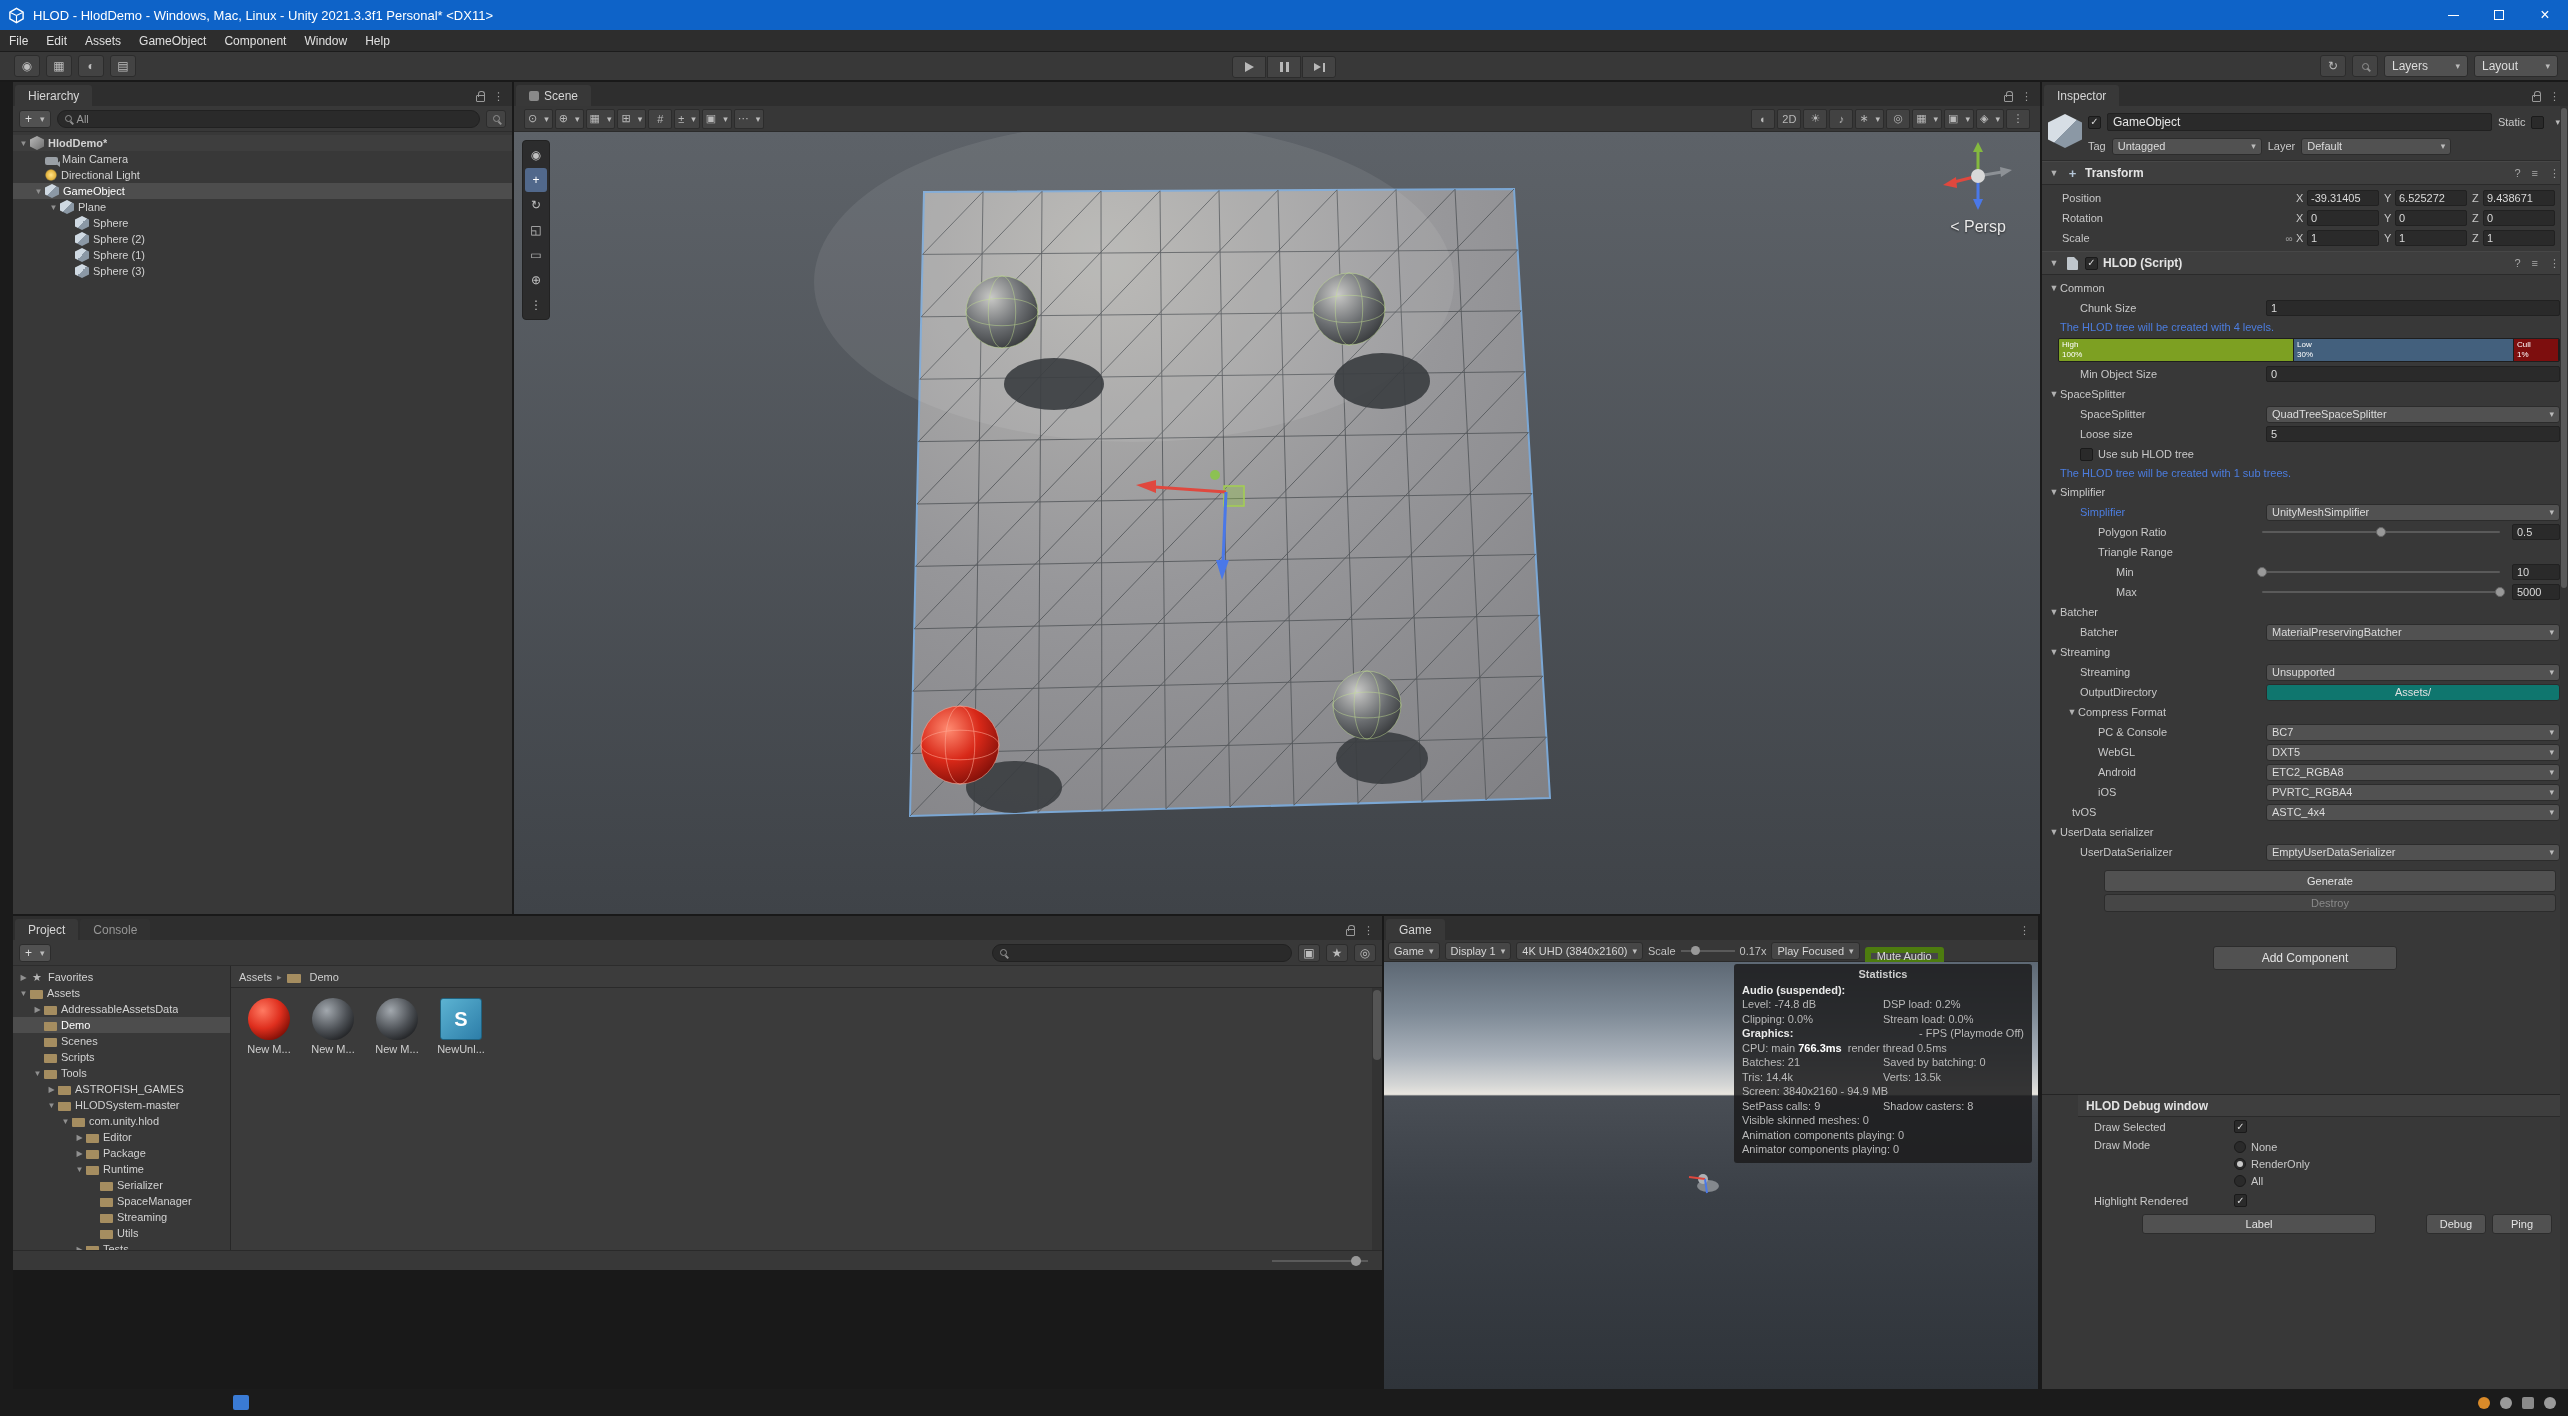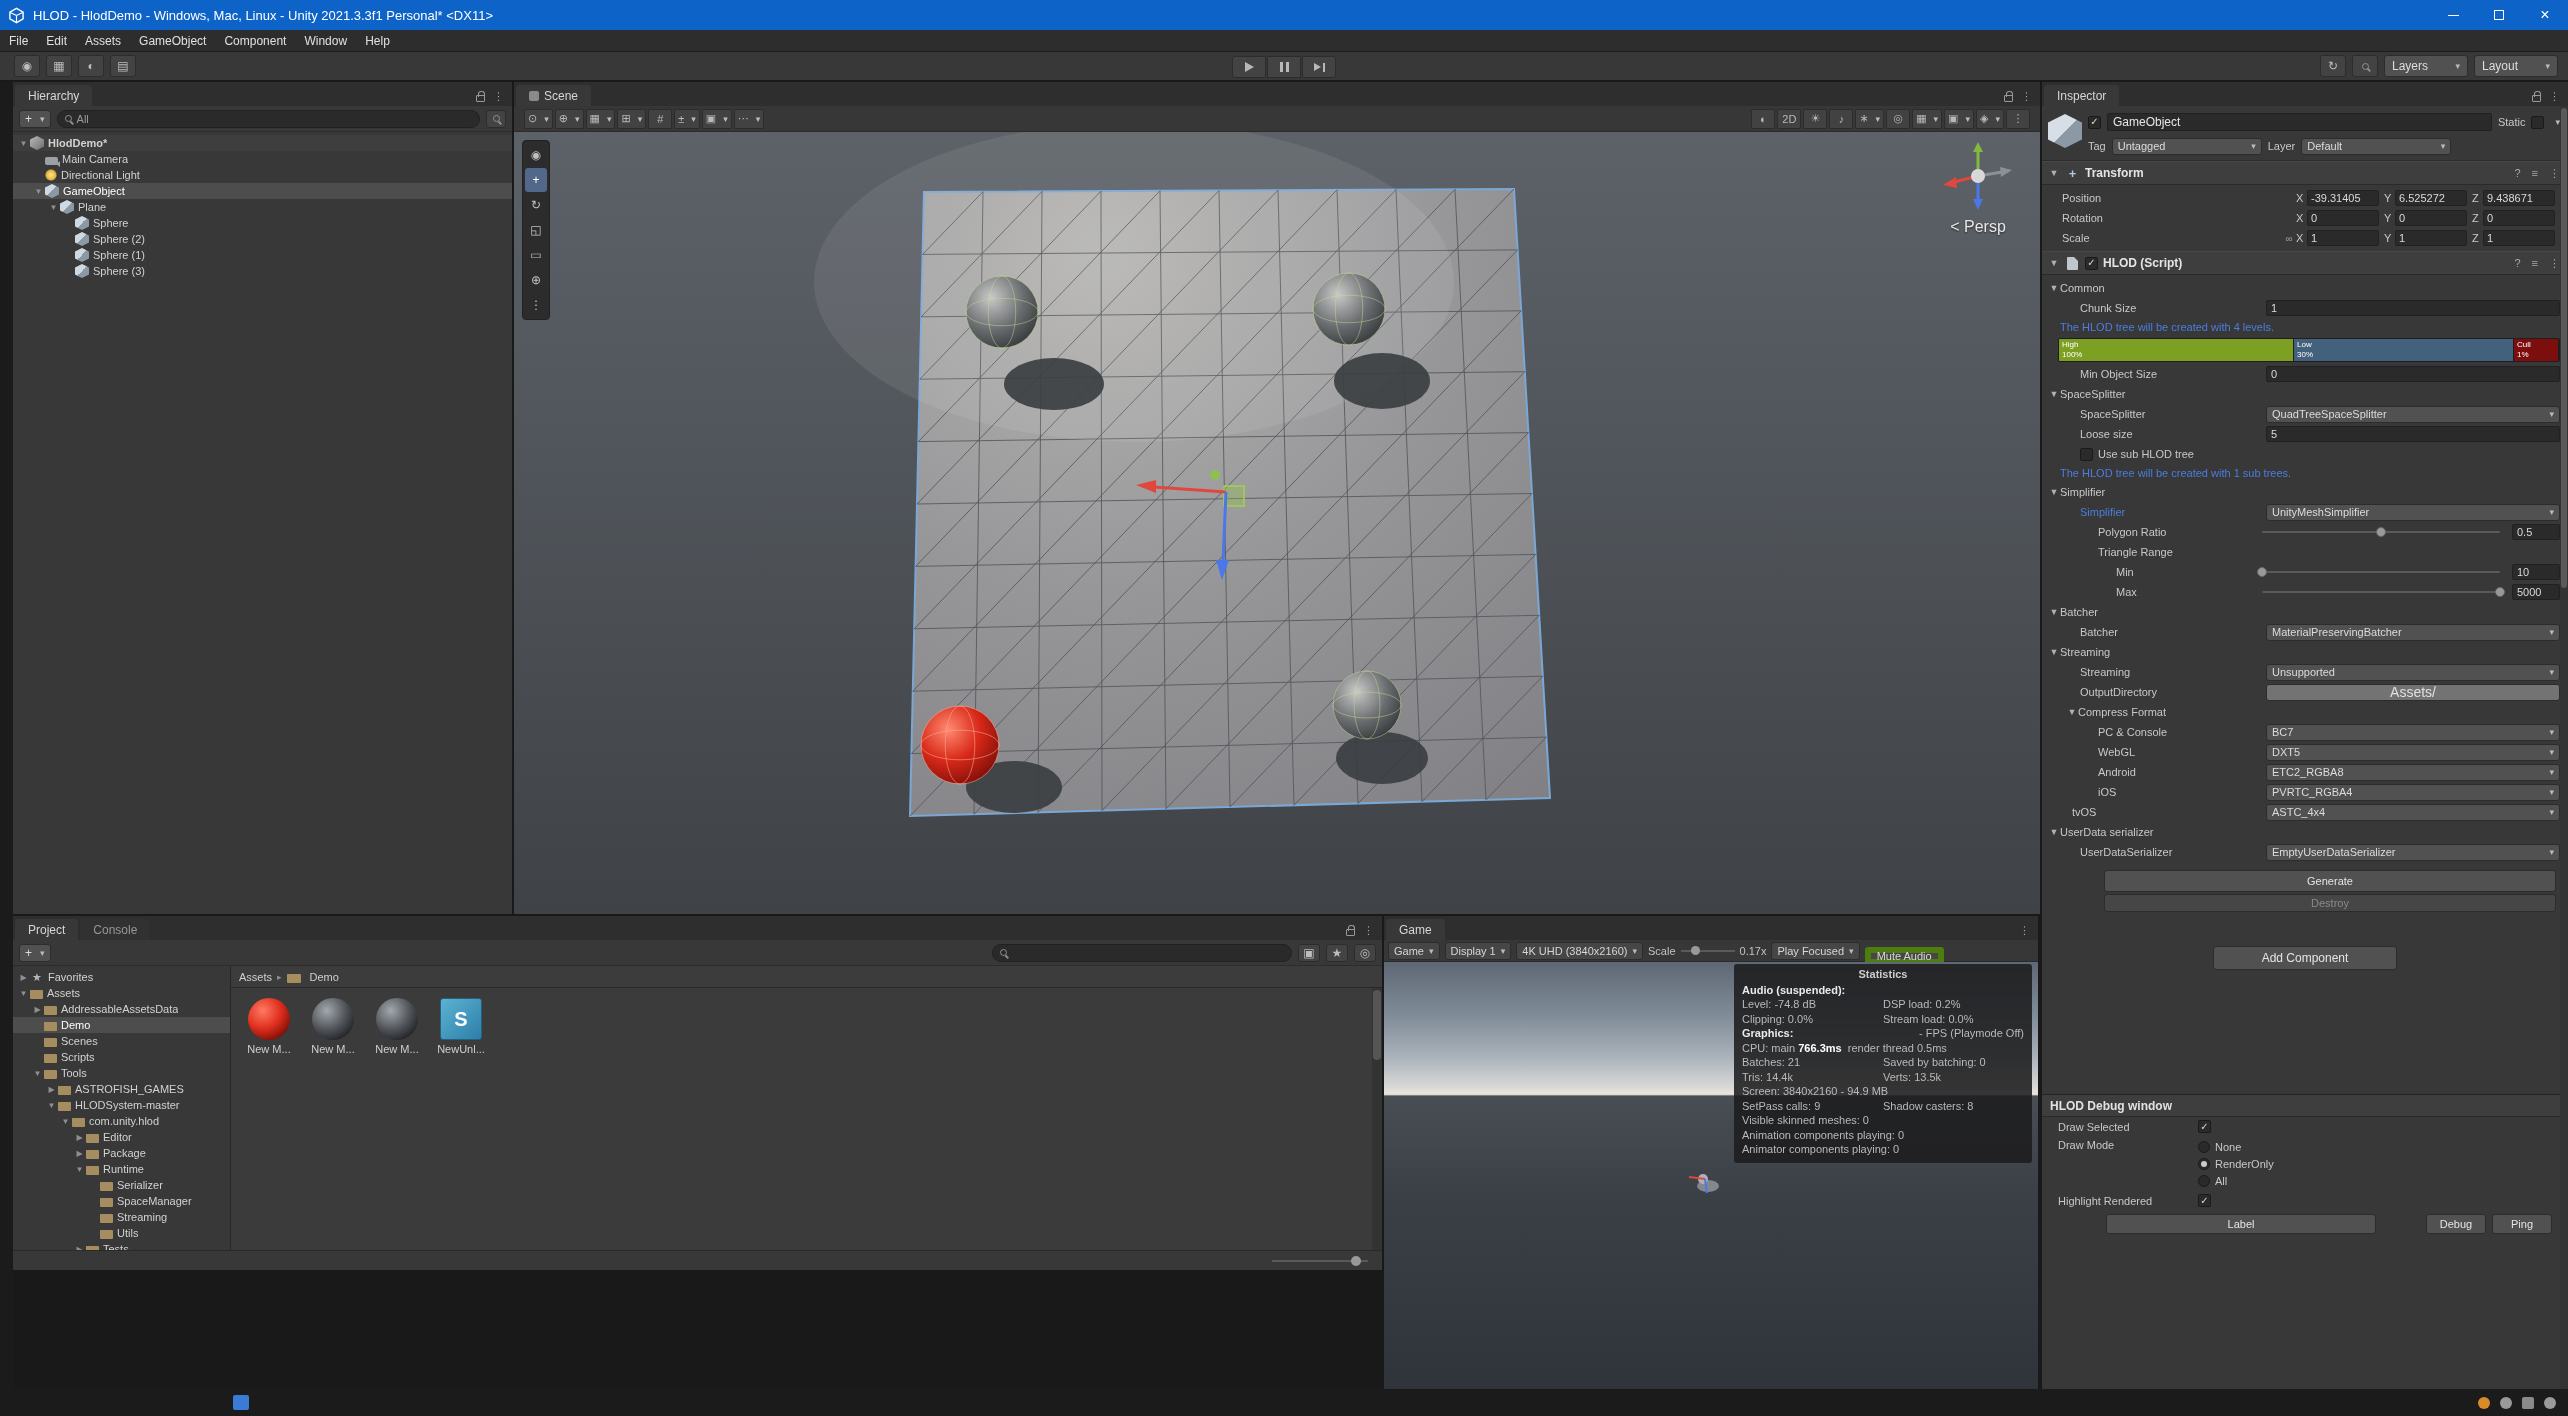--- a/index.html
+++ b/index.html
@@ -106,36 +106,36 @@
   .doc-icon{width:11px;height:13px;background:#bfc6cc;border-radius:1px;position:relative;}
   .doc-icon::after{content:"";position:absolute;right:0;top:0;border-top:4px solid #3e3e3e;border-left:4px solid transparent;}
   .comp-title{font-weight:bold;color:#e4e4e4;font-size:12px;flex:1;}
   .hdr-ico{color:#a8a8a8;font-size:11px;margin-left:6px;}
   .irow{min-height:20px;display:flex;align-items:center;padding-right:8px;}
   .ilabel{flex:1;color:#c8c8c8;font-size:11px;white-space:nowrap;overflow:hidden;}
   .ilabel.accent{color:#4c7ddf;}
   .ifield{width:294px;height:16px;background:#2a2a2a;border:1px solid #212121;border-radius:2px;color:#dadada;font-size:11px;padding:0 4px;line-height:15px;flex:none;overflow:hidden;}
   .ifield.small{width:48px;margin-left:8px;}
   .idrop.ctl{width:294px;flex:none;}
-  .ibtn{width:294px;height:17px;background:#737373;border:1px solid #2c2c2c;border-radius:3px;color:#e0e0e0;font-size:14px;display:flex;align-items:center;justify-content:center;flex:none;}
+  .ibtn{width:294px;height:17px;background:#0f766e;border:1px solid #2c2c2c;border-radius:3px;color:#e0e0e0;font-size:11px;display:flex;align-items:center;justify-content:center;flex:none;}
   .iinfo{color:#4c7ddf;font-size:11px;white-space:nowrap;}
   .islider{width:238px;height:16px;position:relative;flex:none;margin-right:4px;}
   .islider-track{position:absolute;left:0;right:0;top:7px;height:2px;background:#5a5a5a;border-radius:1px;}
   .islider-thumb{position:absolute;top:3px;width:10px;height:10px;margin-left:-5px;border-radius:50%;background:#999;border:1px solid #666;}
   .nfield{width:72px;height:16px;background:#2a2a2a;border:1px solid #212121;border-radius:2px;font-size:11px;color:#dadada;padding:0 3px;line-height:15px;margin-right:5px;overflow:hidden;white-space:nowrap;flex:none;}
   .axis-label{width:11px;font-size:11px;color:#c8c8c8;flex:none;}
   .link-ico{width:14px;color:#9a9a9a;font-size:10px;text-align:center;flex:none;}
   .lodbar{flex:1;height:24px;display:flex;border:1px solid #1e1e1e;border-radius:2px;overflow:hidden;}
   .lodseg{height:100%;padding:1px 3px;color:#fff;font-size:8px;line-height:10px;overflow:hidden;border-right:1px solid #1e1e1e;}
   .ubtn{background:#515151;border:1px solid #2c2c2c;border-radius:3px;color:#e4e4e4;font-size:11px;display:flex;align-items:center;justify-content:center;}
   .gen-btn{margin:8px 12px 2px 62px;height:22px;}
   .destroy-btn{margin:2px 12px 0 62px;height:18px;color:#8a8a8a;background:#464646;}
   .addcomp-wrap{display:flex;justify-content:center;margin-top:34px;}
   .addcomp-btn{width:184px;height:24px;font-size:12px;}
-  .debug-window{position:absolute;left:0;right:8px;top:988px;border-top:1px solid #242424;}
+  .debug-window{position:absolute;left:0;right:8px;top:988px;border-top:1px solid #242424;padding-left:36px;}
   .dbg-title{height:22px;background:#3e3e3e;border-bottom:1px solid #2a2a2a;display:flex;align-items:center;padding:0 8px;color:#e2e2e2;font-size:12px;font-weight:bold;}
   .dbg-row{display:flex;align-items:flex-start;padding:3px 8px 2px 16px;}
   .dbg-label{width:140px;color:#c8c8c8;font-size:11px;padding-top:1px;flex:none;}
   .radio-row{height:17px;display:flex;align-items:center;gap:5px;}
   .uradio{width:12px;height:12px;border-radius:50%;background:#2a2a2a;border:1px solid #1a1a1a;display:flex;align-items:center;justify-content:center;flex:none;}
   .uradio-dot{width:6px;height:6px;border-radius:50%;background:#c9c9c9;}
   .radio-label{color:#c8c8c8;font-size:11px;}
   .dbg-buttons{display:flex;align-items:center;padding:5px 8px 5px 64px;gap:6px;}
   .dbg-label-btn{flex:1;height:20px;margin-right:44px;}
   .dbg-sm-btn{width:60px;height:20px;}

